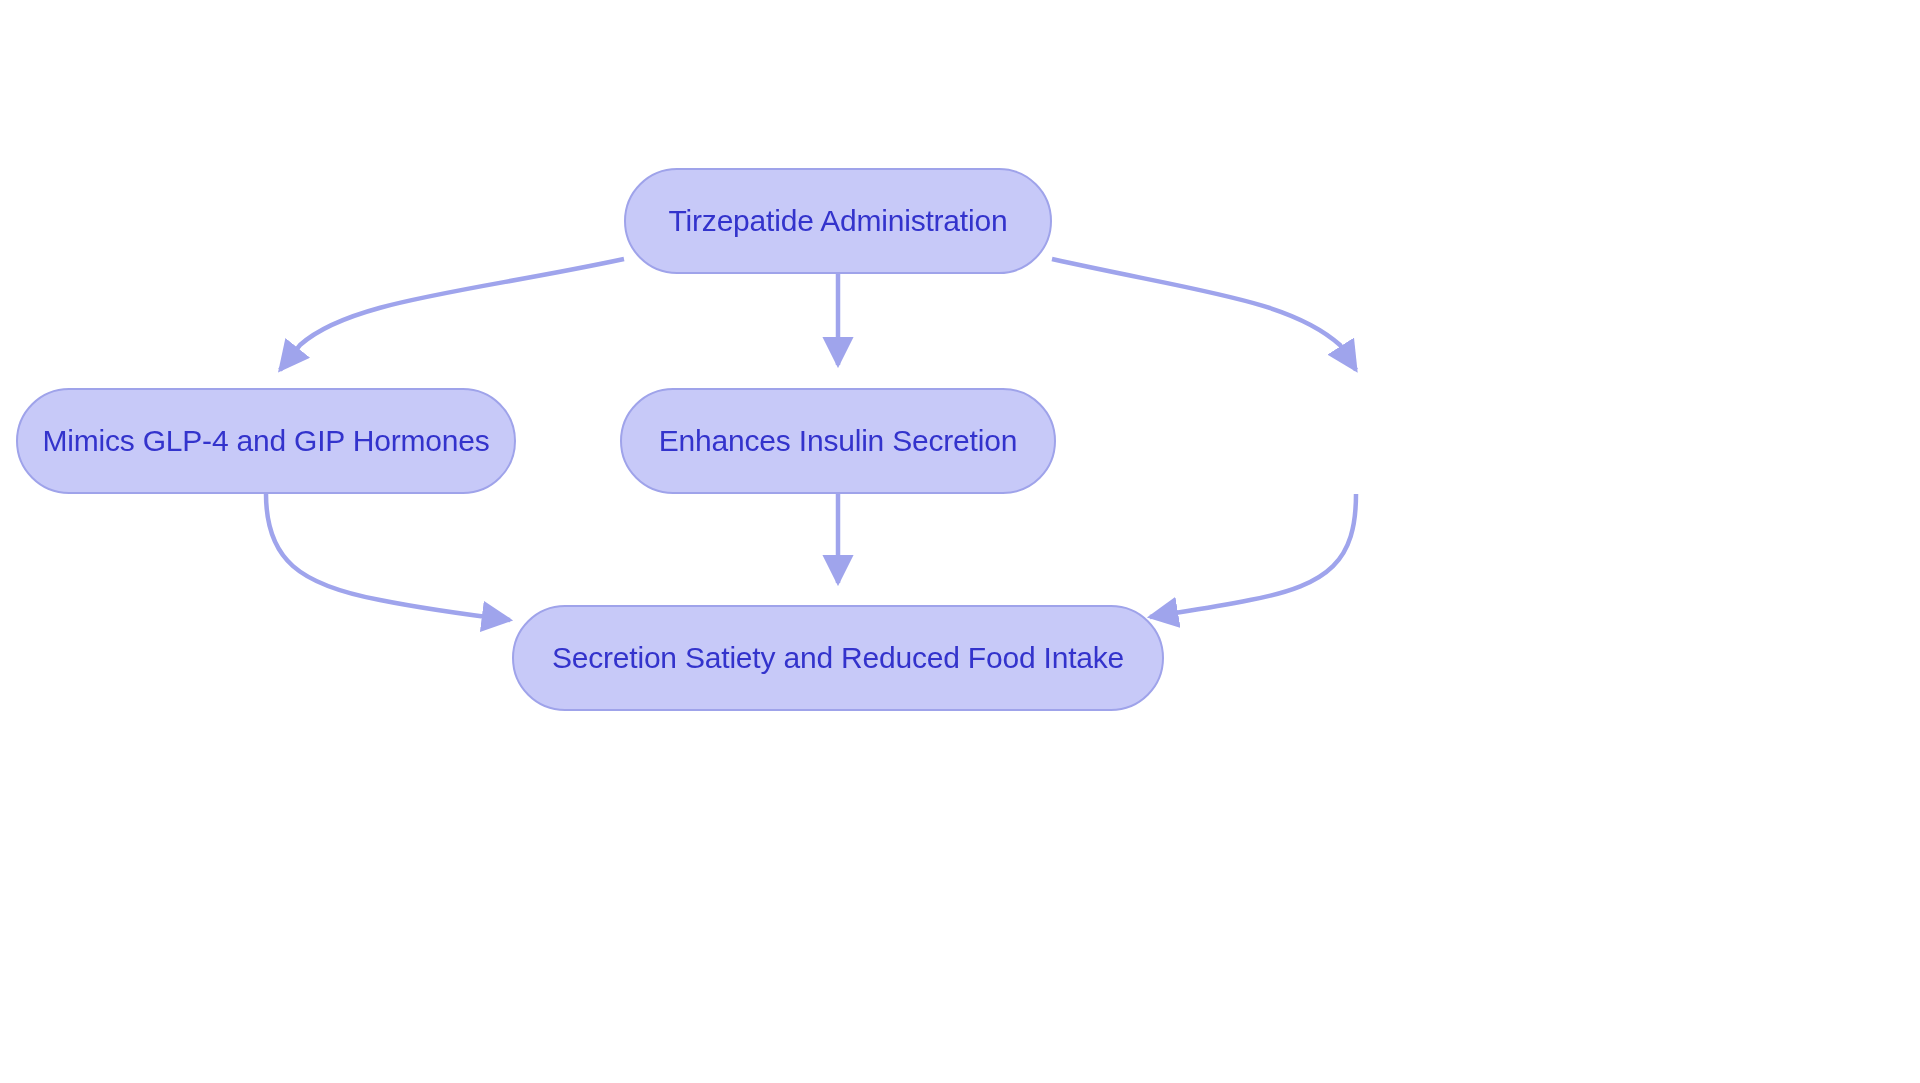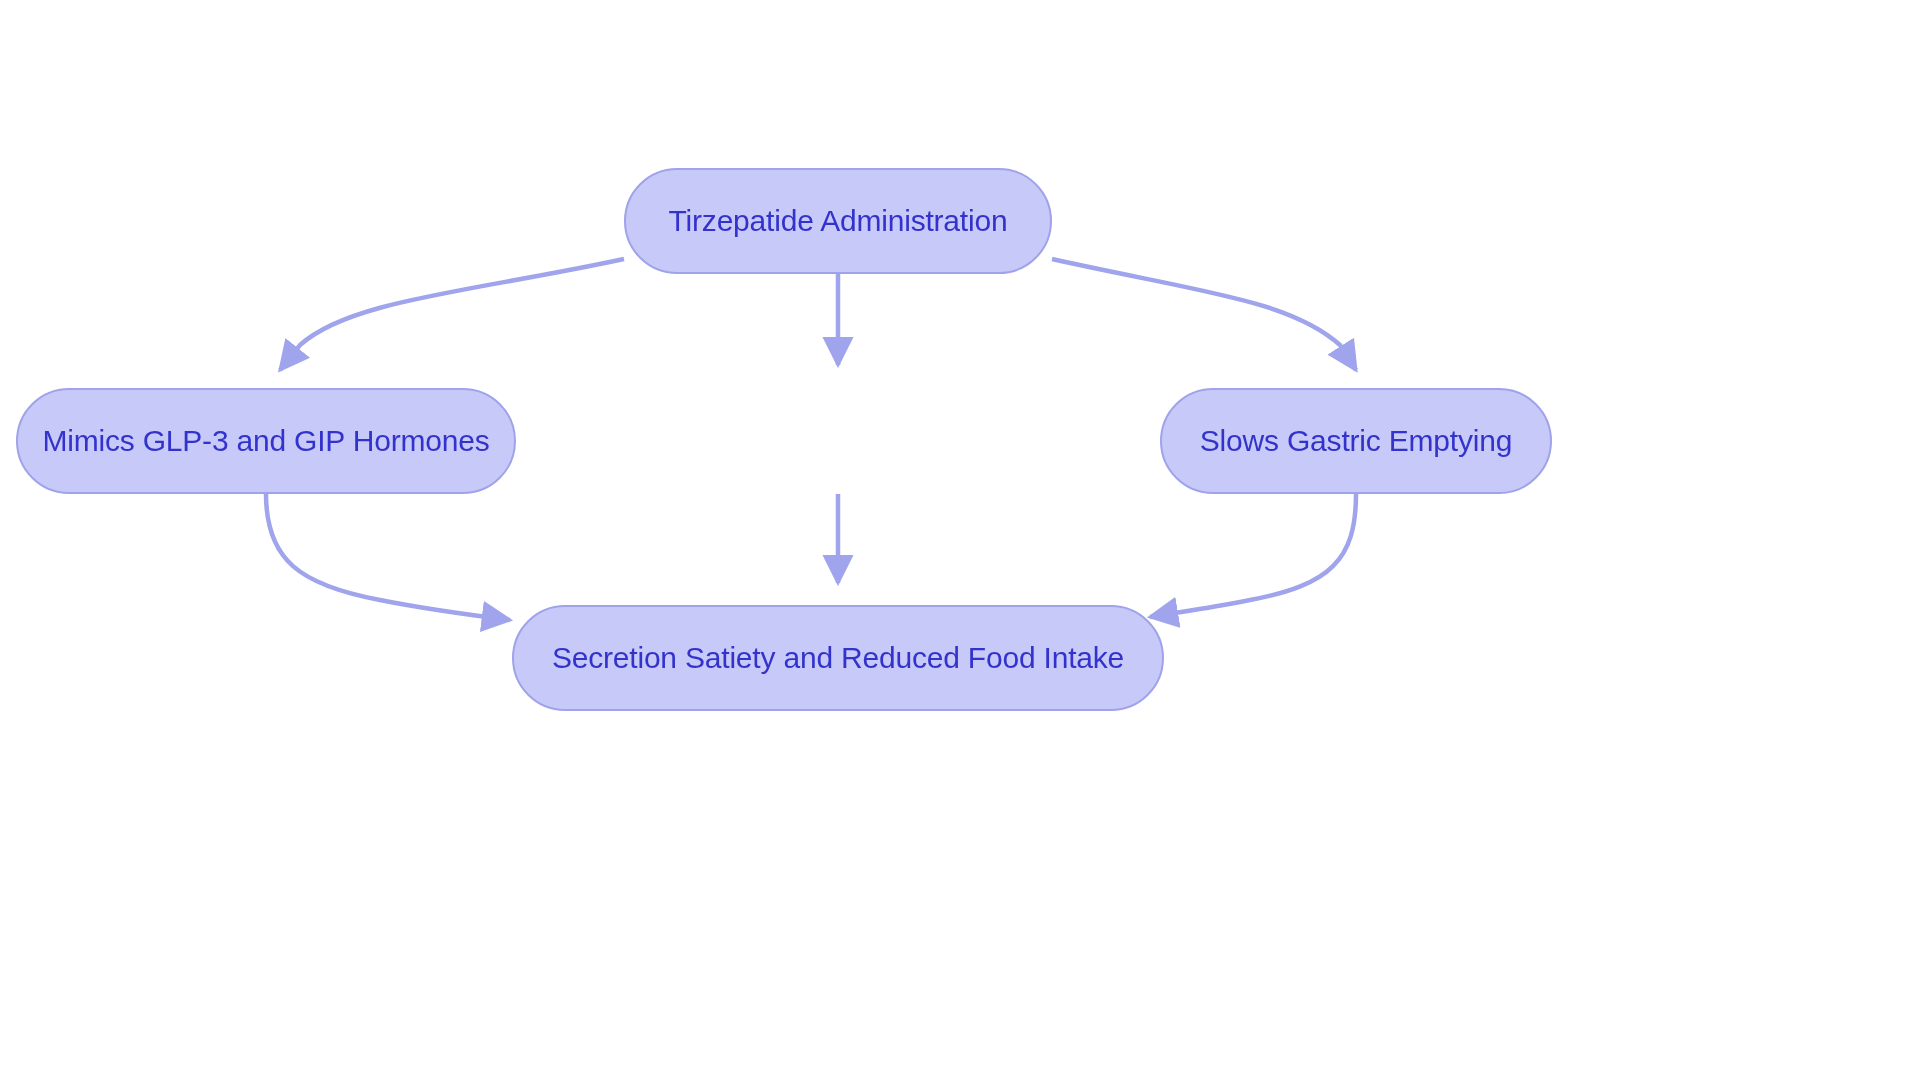--- a/index.html
+++ b/index.html
@@ -78,25 +78,25 @@
     <path d="M 838,494 L 838,583" fill="none" stroke="#9fa4ec" stroke-width="4.5" marker-end="url(#arrowhead)"></path>
 
     <path d="M 1356,494 C 1356,560 1330,585 1250,600 C 1210,608 1180,612 1150,617" fill="none" stroke="#9fa4ec" stroke-width="4.5" marker-end="url(#arrowhead)"></path>
   </svg>
 
   <div class="node" id="node-tirzepatide">
     <span class="node-label">Tirzepatide Administration</span>
   </div>
 
   <div class="node" id="node-mimics">
-    <span class="node-label">Mimics GLP-3 and GIP Hormones</span>
+    <span class="node-label">Mimics GLP-4 and GIP Hormones</span>
   </div>
 
+  <div class="node" id="node-insulin">
+    <span class="node-label">Enhances Insulin Secretion</span>
+  </div>
 
-  <div class="node" id="node-gastric">
-    <span class="node-label">Slows Gastric Emptying</span>
-  </div>
 
   <div class="node" id="node-satiety">
     <span class="node-label">Secretion Satiety and Reduced Food Intake</span>
   </div>
 
 </div>
 
 </body></html>

